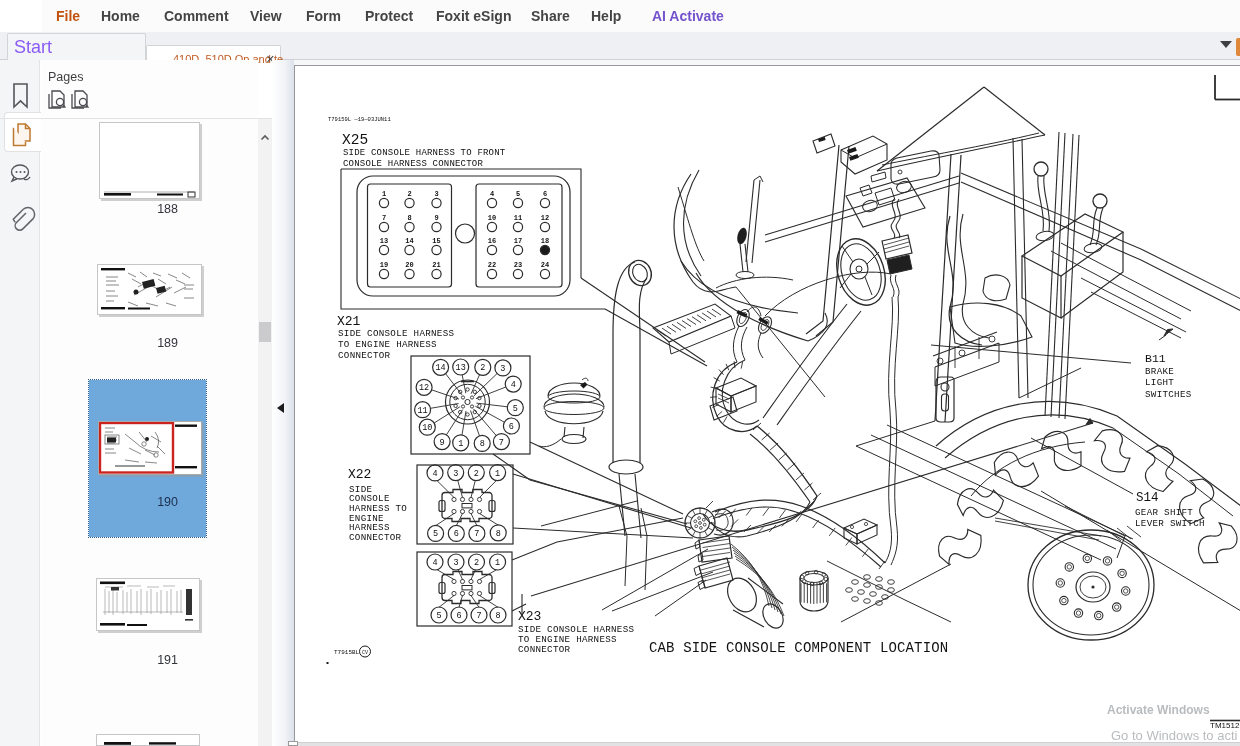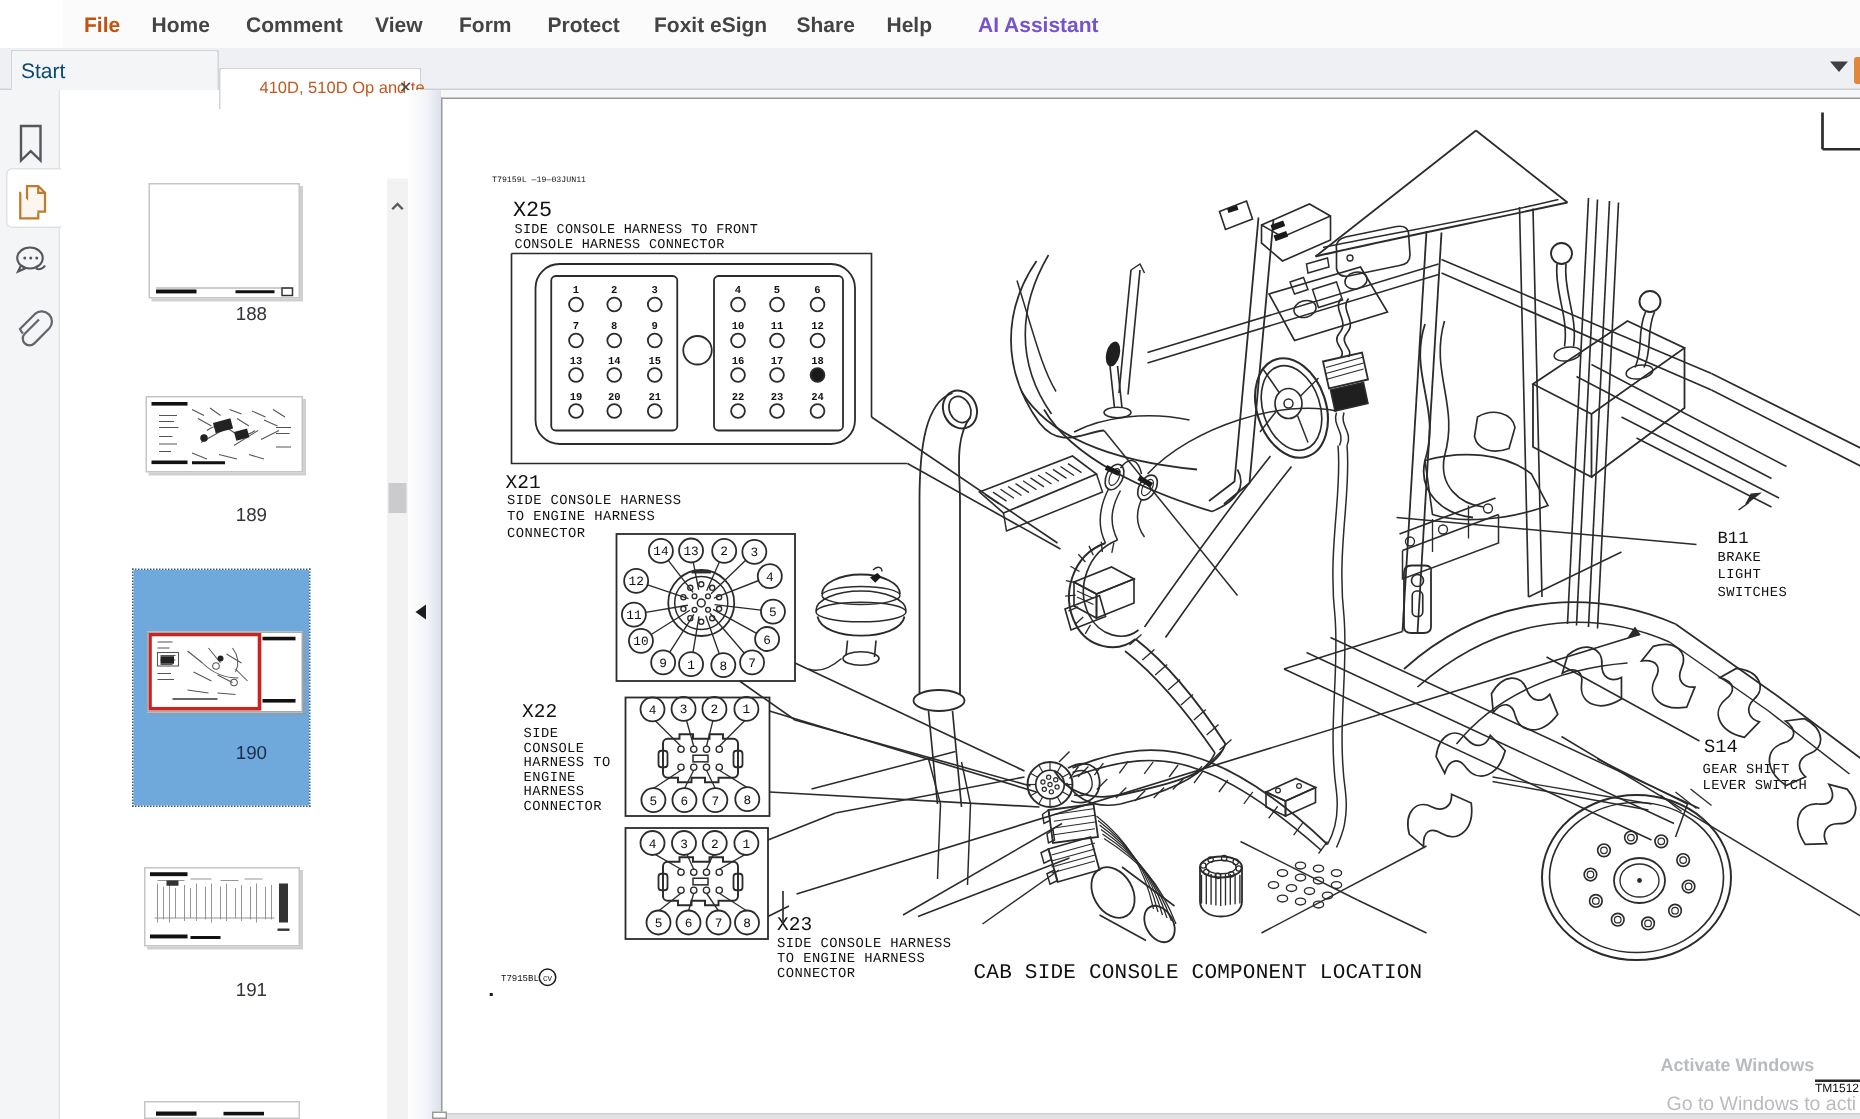--- a/index.html
+++ b/index.html
@@ -3,21 +3,21 @@
 <meta charset="utf-8">
 <style>
   * { margin:0; padding:0; box-sizing:border-box; }
   html,body { width:1240px; height:746px; overflow:hidden; font-family:"Liberation Sans",sans-serif; background:#fff; }
   #app { position:relative; width:1240px; height:746px; }
   
   #menubar { position:absolute; left:0; top:0; width:1240px; height:32px; background:#fbfbfc;margin-left:42px; }
   #menubar span { position:absolute; top:8px; font-size:14px; font-weight:700; color:#444; white-space:nowrap; }
   
   #tabbar { position:absolute; left:0; top:32px; width:1240px; height:28px; background:#eef0f3; border-bottom:1px solid #cfd1d4; }
-  #tabStart { position:absolute; left:7px; top:1px; width:139px; height:27px; background:#f4f5f7; border:1px solid #d2d4d8; border-bottom:none; border-radius:2px 2px 0 0; font-size:14px; color:#0c4a6e; line-height:26px; padding-left:6px; }
+  #tabStart { position:absolute; left:7px; top:1px; width:139px; height:27px; background:#f4f5f7; border:1px solid #d2d4d8; border-bottom:none; border-radius:2px 2px 0 0; font-size:18px; color:#8b5cf6; line-height:26px; padding-left:6px; }
   #tabDoc { position:absolute; left:146px; top:13px; width:135px; height:28px; background:#ffffff; border:1px solid #d2d4d8; border-bottom:none; border-radius:2px 2px 0 0; font-size:11px; color:#c05a21; line-height:27px; padding-left:26px; white-space:nowrap; }
   #tabDoc .close { position:absolute; right:5px; top:0px; color:#4a4a4a; font-size:11px; font-weight:400; }
   #tabArrow { position:absolute; left:1220px; top:9px; width:0; height:0; border-left:6px solid transparent; border-right:6px solid transparent; border-top:7px solid #3c3f44; }
   #tabOrange { position:absolute; left:1236px; top:6px; width:4px; height:18px; background:#e0873a; border-radius:2px 0 0 2px; }
   
   #rail { position:absolute; left:0; top:60px; width:40px; height:686px; background:#f4f5f7; border-right:1px solid #e4e4e6; }
   
   #panel { position:absolute; left:41px; top:60px; width:217px; height:686px; background:#fdfdfe; }
   #panelTitle { position:absolute; left:7px; top:10px; font-size:12.5px; color:#3f3f42; }
   #panelSep { position:absolute; left:-41px; top:58px; width:272px; height:1px; background:#e3e3e6; }
@@ -44,21 +44,21 @@
   <div id="menubar">
     <span style="left:14px;color:#c2520e;">File</span>
     <span style="left:59px;">Home</span>
     <span style="left:122px;">Comment</span>
     <span style="left:208px;">View</span>
     <span style="left:264px;">Form</span>
     <span style="left:323px;">Protect</span>
     <span style="left:394px;">Foxit eSign</span>
     <span style="left:489px;">Share</span>
     <span style="left:549px;">Help</span>
-    <span style="left:610px;color:#7453cd;">AI Assistant</span>
+    <span style="left:610px;color:#7453cd;">AI Activate</span>
   </div>
 
   <div id="tabbar">
     <div id="tabStart">Start</div>
     <div id="tabDoc">410D, 510D Op and te...<span class="close">✕</span></div>
     <div id="tabArrow"></div>
     <div id="tabOrange"></div>
   </div>
 
   <div id="rail">
@@ -75,20 +75,38 @@
         <path d="M14 117 l-2 4 l5 -2.2"></path>
         <path d="M24 119 a4.5 4.5 0 0 0 6 -2"></path>
       </g>
       <circle cx="16.5" cy="112" r="1" fill="#55555a"></circle>
       <circle cx="20.5" cy="112" r="1" fill="#55555a"></circle>
       <circle cx="24.5" cy="112" r="1" fill="#55555a"></circle>
       <path d="M26 153 l-9.5 9.5 a4.5 4.5 0 0 0 6.4 6.4 l10 -10 a6.8 6.8 0 0 0 -9.6 -9.6 l-10 10 a9 9 0 0 0 2 3" fill="none" stroke="#64646a" stroke-width="1.5"></path>
     </svg>
   </div>
 
+  <div id="panel">
+    <div id="panelTitle">Pages</div>
+    <svg width="60" height="24" style="position:absolute;left:7px;top:30px;">
+      <g stroke="#4a4a4e" stroke-width="1.3" fill="none">
+        <path d="M4 1 h8 l4 4 v12 h-12 z"></path>
+          <path d="M1 4 v14 h12"></path>
+          <circle cx="12" cy="12" r="3.6"></circle>
+          <path d="M14.6 14.6 l3 3"></path>
+        <g transform="translate(23 0)">
+            <path d="M4 1 h8 l4 4 v12 h-12 z"></path>
+            <path d="M1 4 v14 h12"></path>
+            <circle cx="12" cy="12" r="3.6"></circle>
+            <path d="M14.6 14.6 l3 3"></path>
+          </g>
+      </g>
+    </svg>
+    <div id="panelSep"></div>
+  </div>
 
   <div id="thumbs">
 
   <div class="thumb" style="left:99px;top:122px;width:101px;height:77px;">
     <svg width="99" height="75">
       <line x1="4" y1="69" x2="94" y2="69" stroke="#9a9a9a" stroke-width="0.8"></line>
       <rect x="4" y="70" width="27" height="2.6" fill="#111"></rect>
       <rect x="57" y="70.5" width="26" height="2" fill="#111"></rect>
       <rect x="88" y="69" width="7" height="5" fill="none" stroke="#333" stroke-width="1"></rect>
     </svg>

